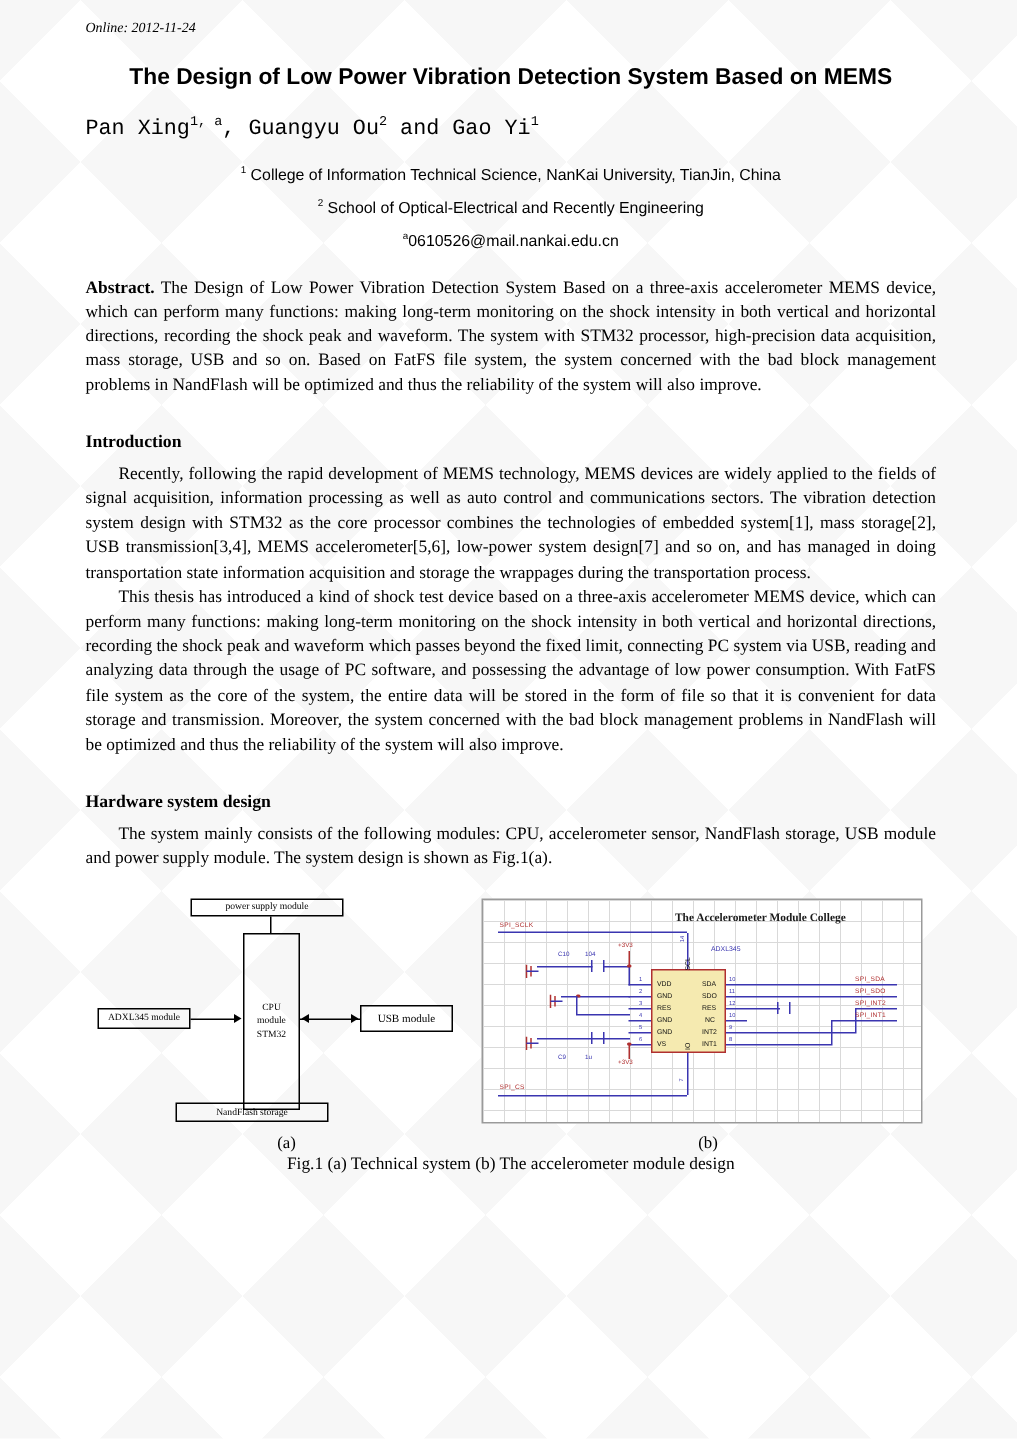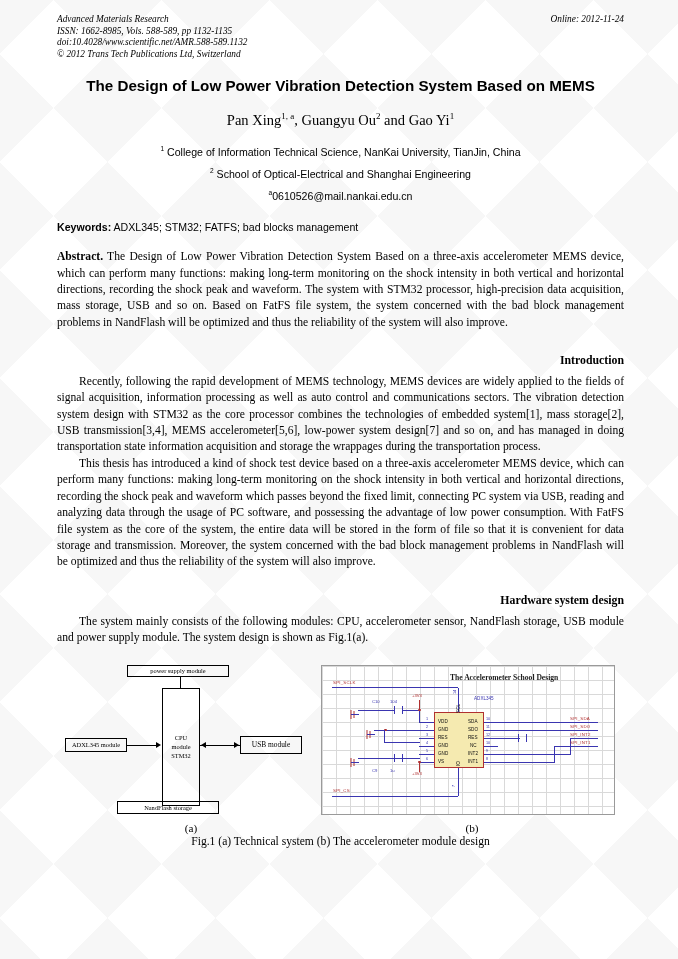--- a/index.html
+++ b/index.html
@@ -55,23 +55,23 @@
     font-family: "Liberation Sans", sans-serif;
     font-weight: bold;
     font-size: 15.2px;
     line-height: 20px;
     text-align: center;
     margin: 0 14px 16px 14px;
   }
 
   
   .authors {
-    font-family: Liberation Serif, serif;
+    font-family: Liberation Mono, monospace;
     font-size: 14.5px;
-    text-align: center;
+    text-align: left;
     margin-bottom: 12px;
   }
   .authors sup, .affil sup, .email sup {
     font-size: 0.62em;
     vertical-align: super;
     line-height: 0;
   }
   .affil {
     font-family: "Liberation Sans", sans-serif;
     font-size: 10.6px;
@@ -101,21 +101,20 @@
     text-align: justify;
     margin-bottom: 22px;
   }
   .abstract .ab-label { font-weight: bold; margin-top: 48px; }
 
   
   .section-head {
     font-weight: bold;
     font-size: 11.8px;
     margin: 0 0 6px 0;
-    text-align: right;
   }
   .body-para {
     font-size: 11.6px;
     line-height: 16.4px;
     text-align: justify;
     text-indent: 22px;
     margin: 0;
   }
   .gap-after-intro { margin-bottom: 22px; }
 
@@ -261,46 +260,39 @@
   }
 </style>
 </head>
 <body>
 
 <div class="page-watermark"></div>
 
 <div class="page">
 
   <div class="journal-header">
-    <div class="left-col">Advanced Materials Research
-ISSN: 1662-8985, Vols. 588-589, pp 1132-1135
-doi:10.4028/www.scientific.net/AMR.588-589.1132
-© 2012 Trans Tech Publications Ltd, Switzerland</div>
     <div class="right-col">Online: 2012-11-24</div>
   </div>
 
   <div class="paper-title">The Design of Low Power Vibration Detection System Based on MEMS</div>
 
   <div class="authors">
     <span>Pan Xing</span><sup>1, a</sup><span>, </span><span>Guangyu Ou</span><sup>2</sup><span> and </span><span>Gao Yi</span><sup>1</sup>
   </div>
 
   <div class="affil">
     <sup>1</sup> <span>College of Information Technical Science, NanKai University, TianJin, China</span>
   </div>
   <div class="affil">
-    <sup>2</sup> <span>School of Optical-Electrical and Shanghai Engineering</span>
+    <sup>2</sup> <span>School of Optical-Electrical and Recently Engineering</span>
   </div>
   <div class="email">
     <sup>a</sup><span>0610526@mail.nankai.edu.cn</span>
   </div>
 
-  <div class="keywords">
-    <span class="kw-label">Keywords:</span><span> ADXL345; STM32; FATFS; bad blocks management</span>
-  </div>
 
   <div class="abstract">
     <span class="ab-label">Abstract.</span><span> The Design of Low Power Vibration Detection System Based on a three-axis accelerometer MEMS device, which can perform many functions: making long-term monitoring on the shock intensity in both vertical and horizontal directions, recording the shock peak and waveform. The system with STM32 processor, high-precision data acquisition, mass storage, USB and so on. Based on FatFS file system, the system concerned with the bad block management problems in NandFlash will be optimized and thus the reliability of the system will also improve.</span>
   </div>
 
   <div class="section-head">Introduction</div>
   <p class="body-para">Recently, following the rapid development of MEMS technology, MEMS devices are widely applied to the fields of signal acquisition, information processing as well as auto control and communications sectors. The vibration detection system design with STM32 as the core processor combines the technologies of embedded system[1], mass storage[2], USB transmission[3,4], MEMS accelerometer[5,6], low-power system design[7] and so on, and has managed in doing transportation state information acquisition and storage the wrappages during the transportation process.</p>
   <p class="body-para gap-after-intro">This thesis has introduced a kind of shock test device based on a three-axis accelerometer MEMS device, which can perform many functions: making long-term monitoring on the shock intensity in both vertical and horizontal directions, recording the shock peak and waveform which passes beyond the fixed limit, connecting PC system via USB, reading and analyzing data through the usage of PC software, and possessing the advantage of low power consumption. With FatFS file system as the core of the system, the entire data will be stored in the form of file so that it is convenient for data storage and transmission. Moreover, the system concerned with the bad block management problems in NandFlash will be optimized and thus the reliability of the system will also improve.</p>
 
   <div class="section-head">Hardware system design</div>
@@ -328,21 +320,21 @@
         <div class="bd-arrow right" style="left:91px; top:77px;"></div>
 
         <div class="bd-line" style="left:135px; top:80px; width:40px; height:1px;"></div>
         <div class="bd-arrow left" style="left:136px; top:77px;"></div>
         <div class="bd-arrow right" style="left:169px; top:77px;"></div>
 
         <div class="bd-line" style="left:103px; top:141px; width:1px; height:-0px;"></div>
       </div>
 
       <div class="schematic">
-        <div class="sch-title">The Accelerometer School Design</div>
+        <div class="sch-title">The Accelerometer Module College</div>
 
         <div class="sch-chip"></div>
         <div class="sch-chip-label" style="left:152px; top:30px; color:#3a35b0;">ADXL345</div>
 
         <div class="sch-wire" style="left:136px; top:22px; width:1px; height:24px;"></div>
         <div class="sch-wire" style="left:136px; top:102px; width:1px; height:28px;"></div>
         <div class="sch-pinnum" style="left:131px; top:24px; transform:rotate(-90deg);">14</div>
         <div class="sch-pinnum" style="left:131px; top:118px; transform:rotate(-90deg);">7</div>
         <div class="sch-chip-label" style="left:134px; top:47px; transform:rotate(-90deg); transform-origin:left top; color:#101010;">SCL</div>
         <div class="sch-chip-label" style="left:134px; top:100px; transform:rotate(-90deg); transform-origin:left top; color:#101010;">IO</div>

